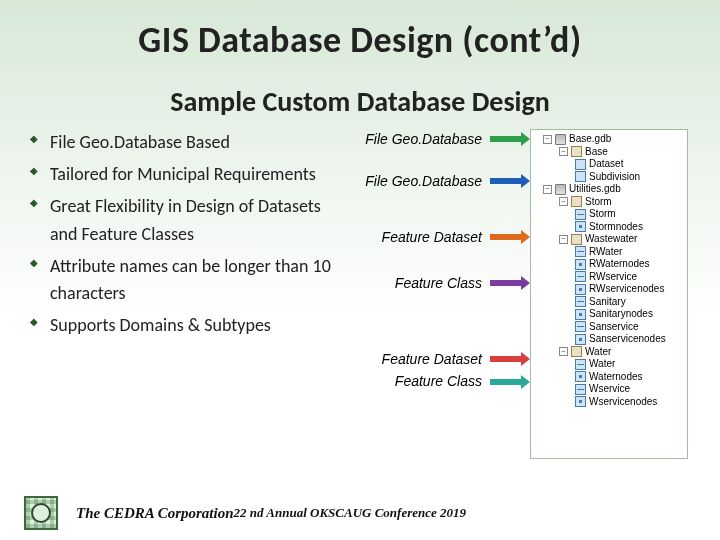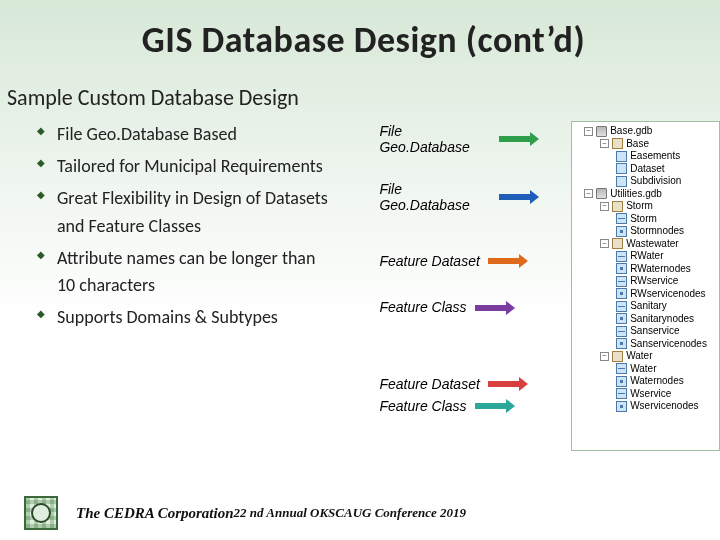--- a/index.html
+++ b/index.html
@@ -3,37 +3,37 @@
 <meta charset="utf-8">
 <style>
   * { box-sizing: border-box; margin: 0; padding: 0; }
   html, body { width: 720px; height: 540px; }
   body {
     background: linear-gradient(180deg, #d7e8d7 0%, #f0f6f0 35%, #ffffff 60%);
     font-family: "Segoe UI", Calibri, Arial, sans-serif;
     position: relative;
     overflow: hidden;
   }
-  .slide { width: 720px; height: 540px; position: relative; padding: 18px 0 0 7px; }
+  .slide { width: 720px; height: 540px; position: relative; padding: 18px 0 0 0; }
   .title {
     font-family: "Calibri", "Segoe UI", Arial, sans-serif;
     font-weight: 700;
     font-size: 36px;
     color: #222;
     text-align: center;
     letter-spacing: 0.5px;
   }
   .subtitle {
-    font-weight: 400;
-    font-size: 22px;
+    font-weight: 700;
+    font-size: 28px;
     color: #222;
-    text-align: left;
+    text-align: center;
     margin-top: 22px;
   }
-  .content { display: flex; margin-top: 10px; gap: 32px; }
+  .content { display: flex; margin-top: 10px; }
   .left {
     width: 360px;
     padding: 0 10px 0 26px;
   }
   .bullets { list-style: none; }
   .bullets li {
     position: relative;
     padding-left: 24px;
     font-size: 18px;
     color: #222;
@@ -82,21 +82,21 @@
     border-left: 9px solid var(--ac);
     border-top: 7px solid transparent;
     border-bottom: 7px solid transparent;
   }
   .arrow.green  { --ac: #2e9e4a; }
   .arrow.blue   { --ac: #1e5db8; }
   .arrow.orange { --ac: #e06a1b; }
   .arrow.purple { --ac: #7a3c9e; }
   .arrow.red    { --ac: #d84040; }
   .arrow.teal   { --ac: #2aa89a; }
-  .mid .row { margin-bottom: 6px; }
+  .mid .row { margin-bottom: 6px; justify-content: flex-end; }
   .right {
     width: 158px;
     border: 1px solid #9fbf9f;
     background: #fff;
     font-family: Tahoma, Arial, sans-serif;
     font-size: 10px;
     color: #000;
     padding: 3px 2px;
     line-height: 1.25;
     height: 330px;
@@ -208,24 +208,20 @@
             <span class="ico gdb"></span>
             <span>Base.gdb</span>
           </li>
         <li class="n ind2">
             <span class="box">−</span>
             <span class="ico ds"></span>
             <span>Base</span>
           </li>
         <li class="n ind3">
             <span class="ico pg"></span>
-            <span>Easements</span>
-          </li>
-        <li class="n ind3">
-            <span class="ico pg"></span>
             <span>Dataset</span>
           </li>
         <li class="n ind3">
             <span class="ico pg"></span>
             <span>Subdivision</span>
           </li>
 
         <li class="n ind1">
             <span class="box">−</span>
             <span class="ico gdb"></span>

